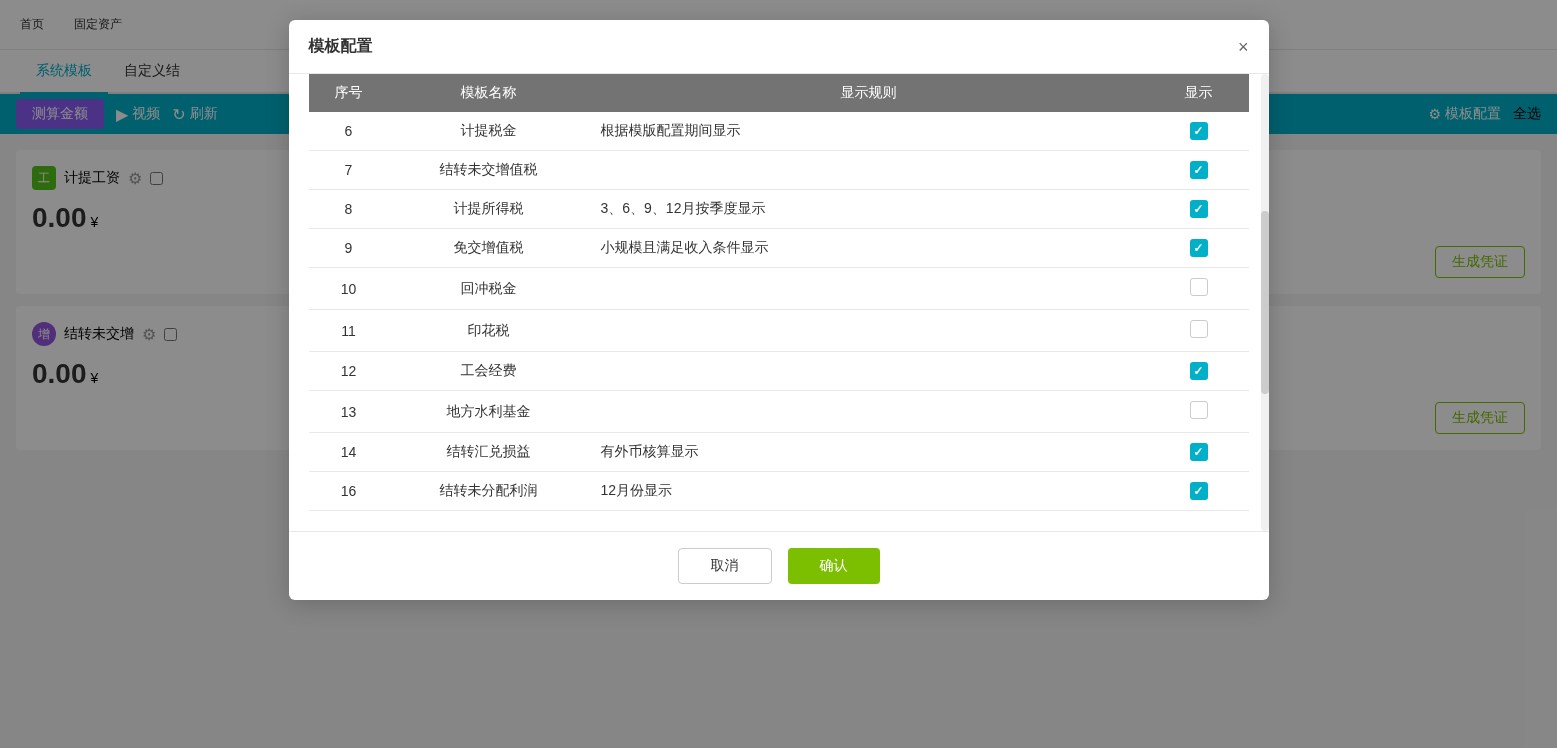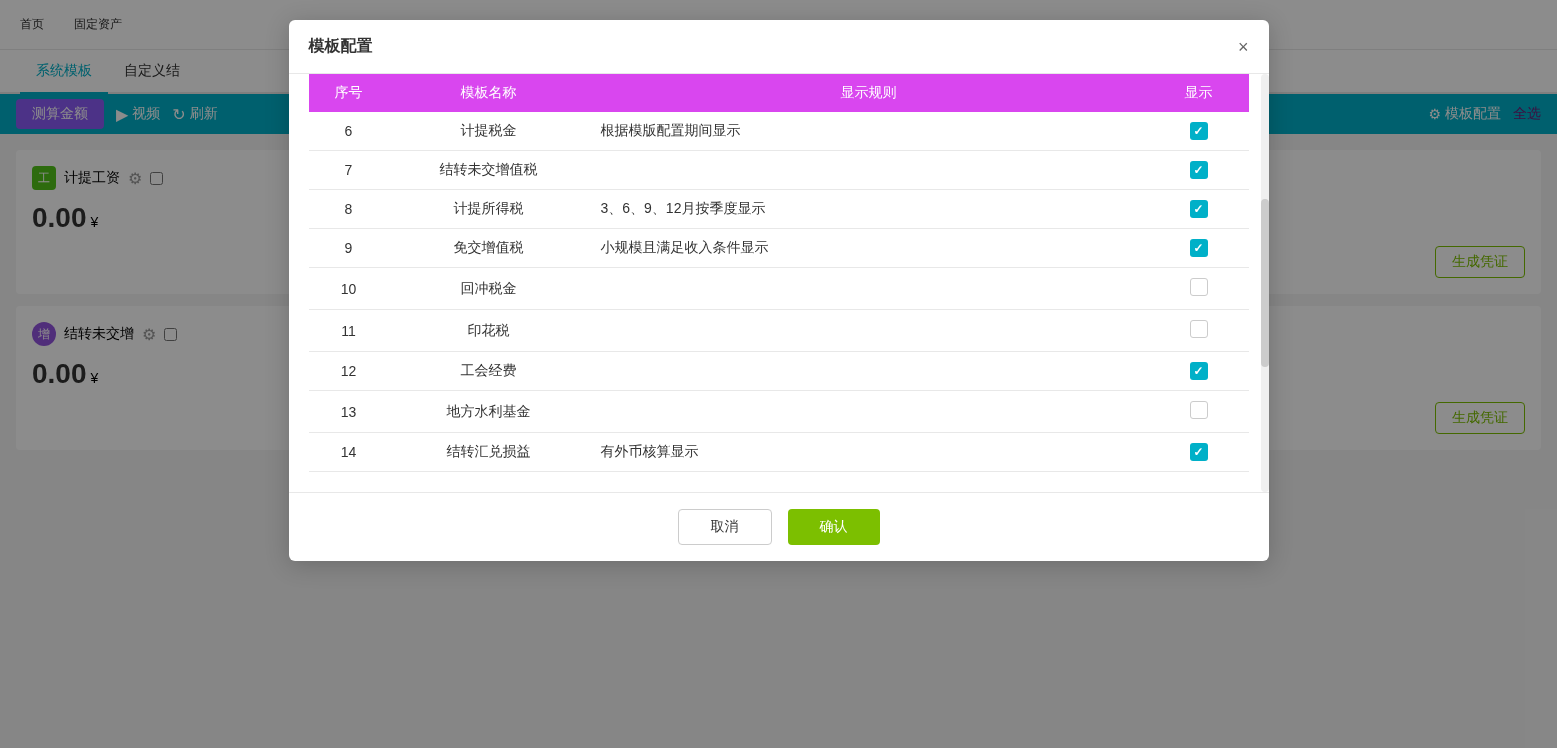--- a/index.html
+++ b/index.html
@@ -153,21 +153,21 @@
     }
 
     
     .config-table {
       width: 100%;
       border-collapse: collapse;
       margin-top: 0;
     }
 
     .config-table thead tr th {
-      background: #d946ef;
+      background: #737373;
       color: #fff;
       padding: 10px 12px;
       text-align: center;
       font-weight: normal;
       font-size: 14px;
     }
 
     .config-table thead tr th:first-child {
       width: 80px;
     }
@@ -329,21 +329,21 @@
     </span>
     <span style="color:#fff; display:flex; align-items:center; gap:4px; cursor:pointer;">
       <span style="font-size:16px;">↻</span>
       <span>刷新</span>
     </span>
     <div style="margin-left:auto; display:flex; gap:12px; align-items:center;">
       <span style="color:#fff; display:flex; align-items:center; gap:4px; cursor:pointer;">
         <span>⚙</span>
         <span>模板配置</span>
       </span>
-      <span style="color:#701a75; cursor:pointer;">全选</span>
+      <span style="color:#000000; cursor:pointer;">全选</span>
     </div>
   </div>
 
   <div class="content-area">
 
     <div class="card">
       <div class="card-header">
         <span class="card-icon-green">工</span>
         <span>计提工资</span>
         <div class="card-actions">
@@ -446,20 +446,26 @@
               <td>地方水利基金</td>
               <td></td>
               <td style="text-align: center;"><span class="cb-unchecked"></span></td>
             </tr>
             <tr>
               <td>14</td>
               <td>结转汇兑损益</td>
               <td>有外币核算显示</td>
               <td style="text-align: center;"><span class="cb-checked"></span></td>
             </tr>
+            <tr>
+              <td>16</td>
+              <td>结转未分配利润</td>
+              <td>12月份显示</td>
+              <td style="text-align: center;"><span class="cb-checked"></span></td>
+            </tr>
           </tbody>
       </table>
 
       <div style="position:absolute; right:0; top:0; bottom:0; width:8px; background:#f0f0f0; border-radius:4px;">
         <div style="position:absolute; right:0; top:30%; width:8px; height:40%; background:#ccc; border-radius:4px;"></div>
       </div>
     </div>
 
     <div class="modal-footer">
       <button class="btn-cancel">取消</button>

